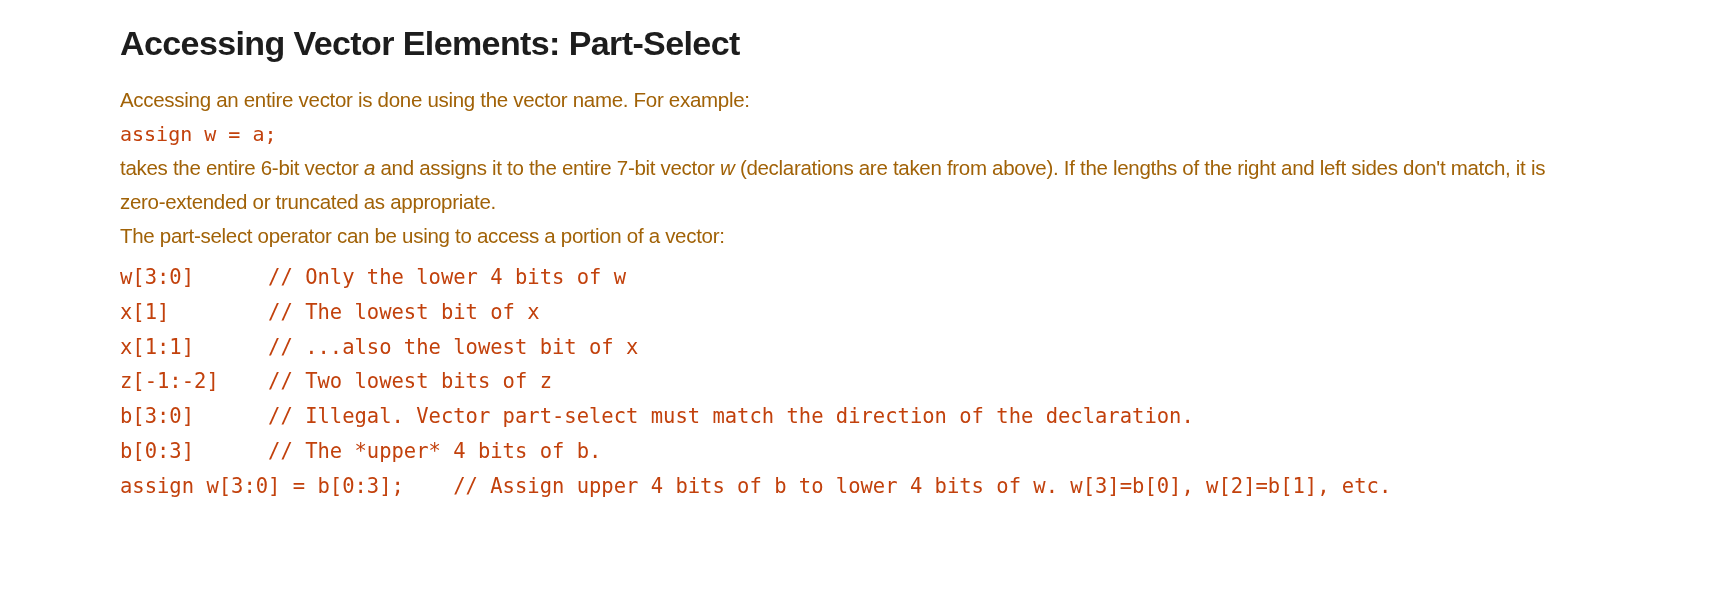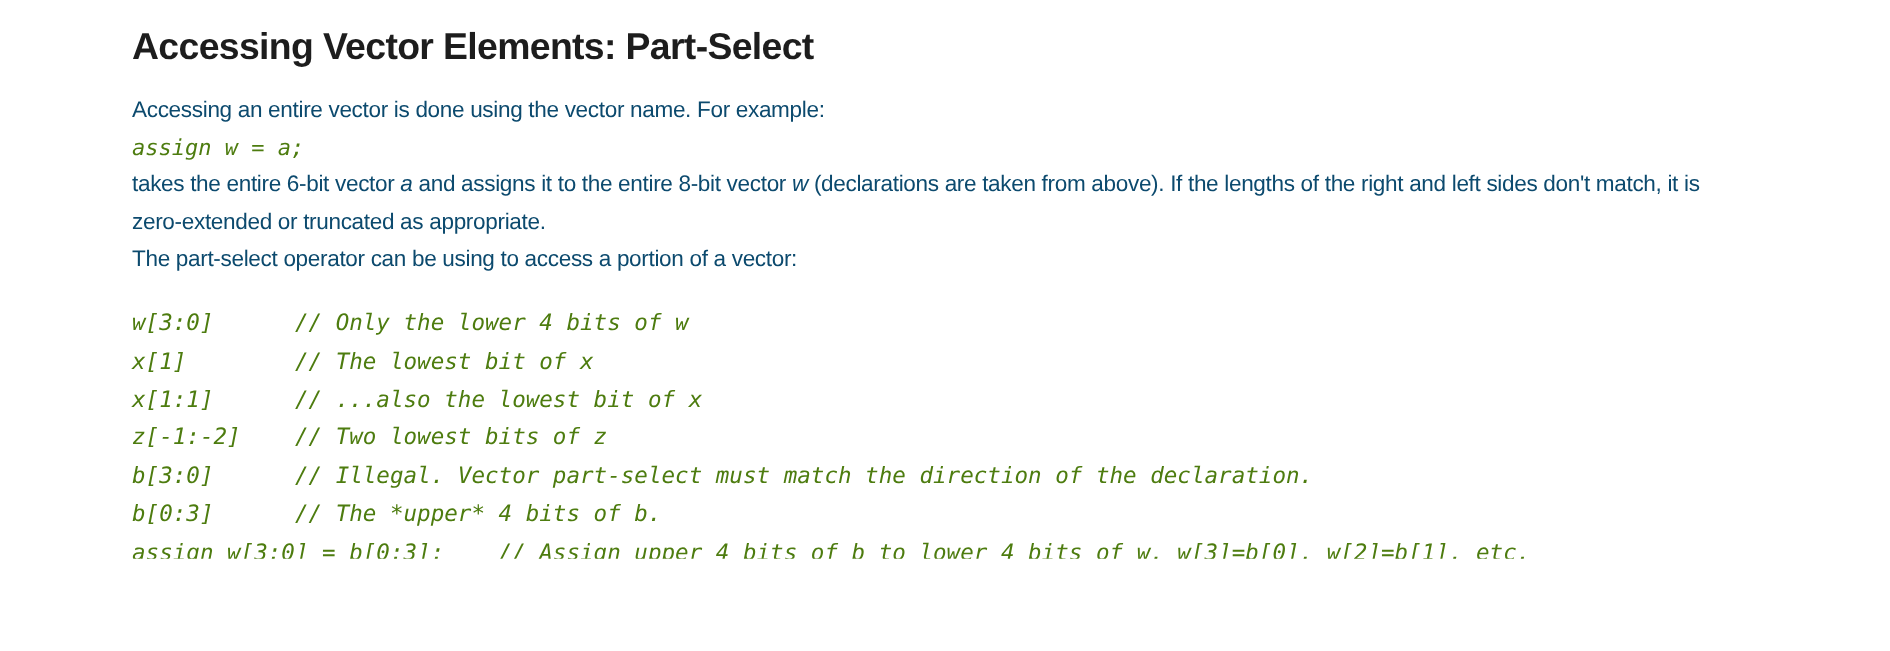--- a/index.html
+++ b/index.html
@@ -25,43 +25,42 @@
     margin: 0 0 20px 0;
     font-size: 34px;
     font-weight: 700;
     color: #1d1d1d;
     letter-spacing: -0.6px;
   }
   p.body-text {
     margin: 0;
     font-size: 20.5px;
     line-height: 34px;
-    color: #0c4a6e;
+    color: #a16207;
     letter-spacing: -0.3px;
     max-width: 1430px;
   }
   p.body-text em {
     font-style: italic;
   }
   .para-gap {
     margin-top: 42px;
   }
   pre.code {
     margin: 0;
     font-family: "DejaVu Sans Mono", "Liberation Mono", monospace;
-    color: #4d7c0f;
+    color: #c2410c;
     white-space: pre;
-    font-style: italic;
   }
   pre.code-inline {
     font-size: 20px;
     line-height: 34px;
   }
   pre.code-block {
-    margin-top: 23px;
+    margin-top: 7px;
     font-size: 20.5px;
     line-height: 34.8px;
   }
   .watermark {
     position: absolute;
     top: 539px;
     right: 8px;
     font-size: 17px;
     line-height: 22px;
     color: #a9aeb4;
@@ -74,21 +73,21 @@
 
 <div class="screen">
   <div class="page">
 
     <h1 class="doc-title">Accessing Vector Elements: Part-Select</h1>
 
     <p class="body-text">Accessing an entire vector is done using the vector name. For example:</p>
 
     <pre class="code code-inline">assign w = a;</pre>
 
-    <p class="body-text"><span>takes the entire 6-bit vector </span><em>a</em><span> and assigns it to the entire 8-bit vector </span><em>w</em><span> (declarations are taken from above). If the lengths of the right and left sides don't match, it is zero-extended or truncated as appropriate.</span></p>
+    <p class="body-text"><span>takes the entire 6-bit vector </span><em>a</em><span> and assigns it to the entire 7-bit vector </span><em>w</em><span> (declarations are taken from above). If the lengths of the right and left sides don't match, it is zero-extended or truncated as appropriate.</span></p>
 
     <p class="body-text para-gap">The part-select operator can be using to access a portion of a vector:</p>
 
     <pre class="code code-block">w[3:0]      // Only the lower 4 bits of w
 x[1]        // The lowest bit of x
 x[1:1]      // ...also the lowest bit of x
 z[-1:-2]    // Two lowest bits of z
 b[3:0]      // Illegal. Vector part-select must match the direction of the declaration.
 b[0:3]      // The *upper* 4 bits of b.
 assign w[3:0] = b[0:3];    // Assign upper 4 bits of b to lower 4 bits of w. w[3]=b[0], w[2]=b[1], etc.</pre>

